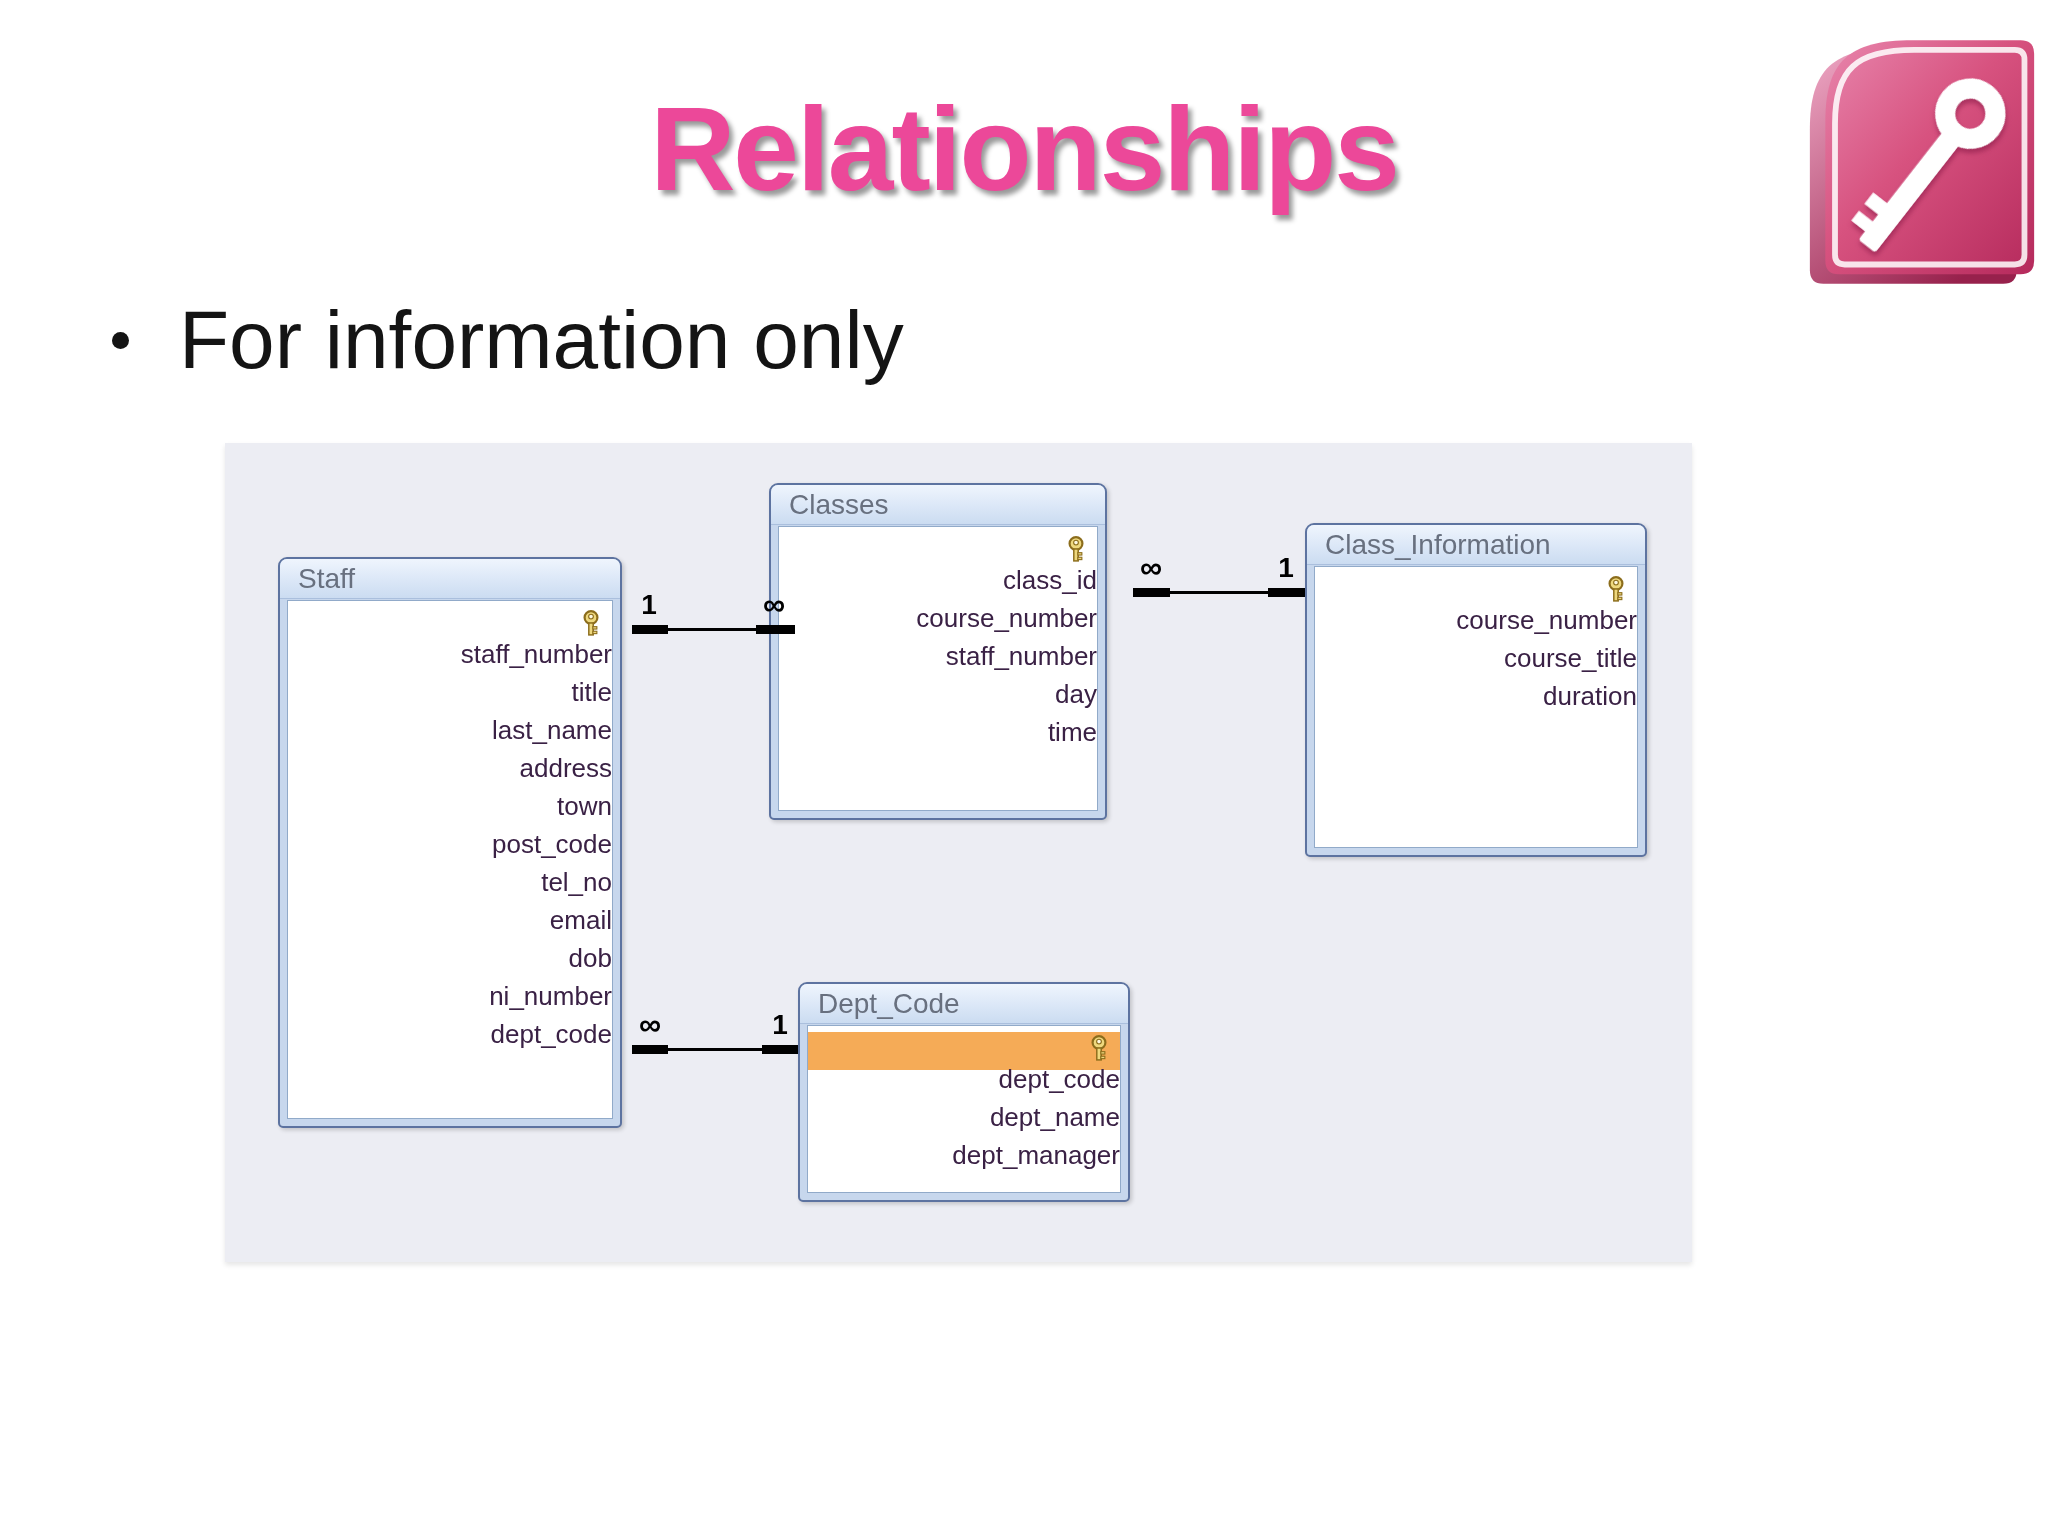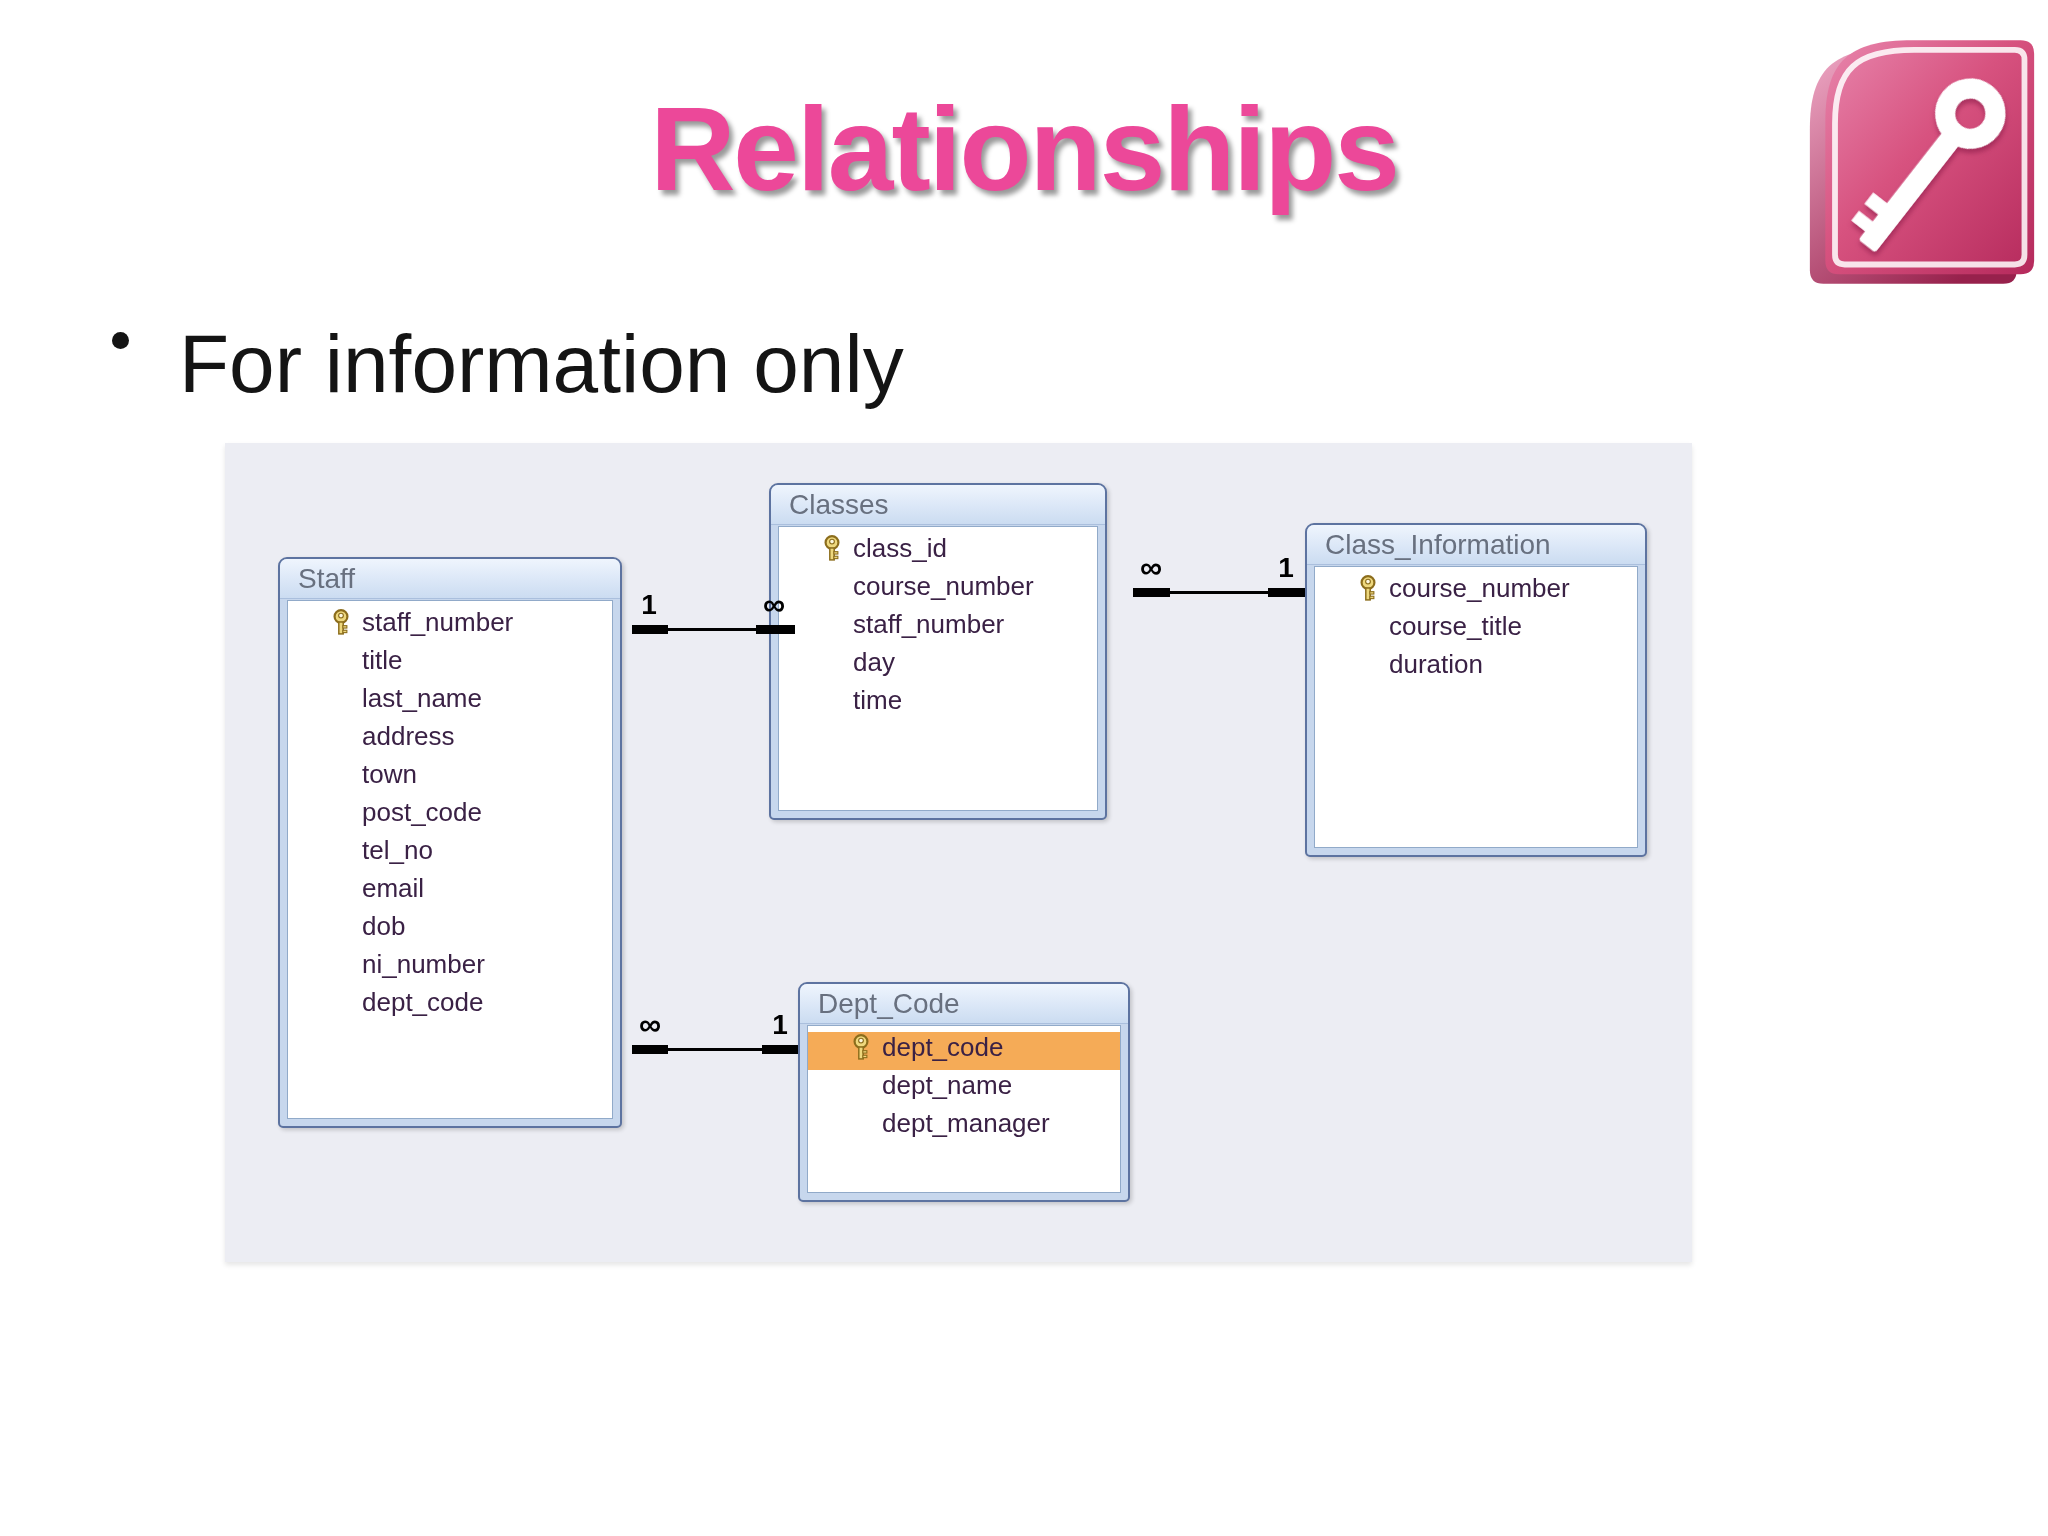--- a/index.html
+++ b/index.html
@@ -5,41 +5,41 @@
   html,body{margin:0;padding:0;background:#fff;}
   #page{position:relative;width:2048px;height:1536px;background:#ffffff;overflow:hidden;
         font-family:"Liberation Sans", sans-serif;}
 
   
   #slide-title{position:absolute;top:81px;left:0;right:0;text-align:center;
     font-size:118px;font-weight:bold;color:#ec4899;letter-spacing:-2px;
     text-shadow:4px 5px 5px rgba(0,0,0,0.40);}
   #bullet-line{position:absolute;left:112px;top:294px;display:flex;align-items:flex-start;}
   #bullet-dot{width:17px;height:17px;border-radius:50%;background:#141414;margin-top:38px;margin-right:50px;}
-  #bullet-text{font-size:82px;color:#141414;line-height:92px;margin-top:24px;}
+  #bullet-text{font-size:82px;color:#141414;line-height:92px;}
 
   
   #access-logo{position:absolute;left:1806px;top:34px;width:232px;height:258px;}
   #access-logo svg{overflow:visible;}
 
   
   #diagram{position:absolute;left:225px;top:443px;width:1467px;height:819px;
     background:#ecedf3;box-shadow:0 3px 5px rgba(0,0,0,0.10);}
 
   
   .tbox{position:absolute;background:#c7d7ed;border:2px solid #5d73a0;
     border-radius:9px 9px 5px 5px;box-shadow:2px 2px 4px rgba(0,0,0,0.18);box-sizing:border-box;}
   .thead{position:absolute;left:0;right:0;top:0;height:40px;
     background:linear-gradient(#eff5fd,#dbe7f7 55%,#cbdcf1);
     border-radius:7px 7px 0 0;border-bottom:1px solid #aabfdd;
     display:flex;align-items:center;padding-left:18px;box-sizing:border-box;}
   .tname{font-size:28px;color:#68707f;}
   .tbody{position:absolute;left:7px;right:7px;top:41px;bottom:7px;
     background:#ffffff;border:1px solid #91aac9;box-sizing:border-box;padding-top:6px;}
-  .frow{height:38px;display:flex;align-items:flex-start;padding-left:42px;}
+  .frow{height:38px;display:flex;align-items:flex-end;padding-left:42px;flex-direction:column;}
   .frow.hl{background:#f5ab57;}
   .kslot{width:32px;height:30px;display:inline-flex;align-items:center;flex:0 0 32px;}
   .fname{font-size:26px;color:#3a2145;white-space:nowrap;}
 
   
   .rline{position:absolute;height:3px;background:#000;}
   .rthick{position:absolute;height:9px;background:#000;}
   .rlabel{position:absolute;width:38px;text-align:center;color:#000;font-weight:bold;font-size:28px;}
   .rlabel.inf{font-size:31px;letter-spacing:-2px;font-weight:900;}
 </style>

